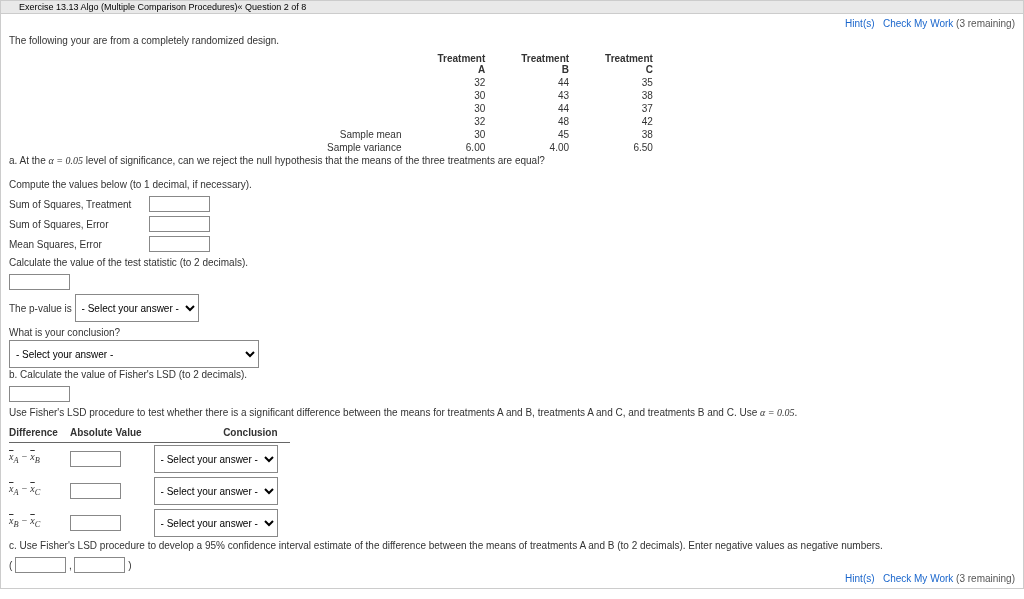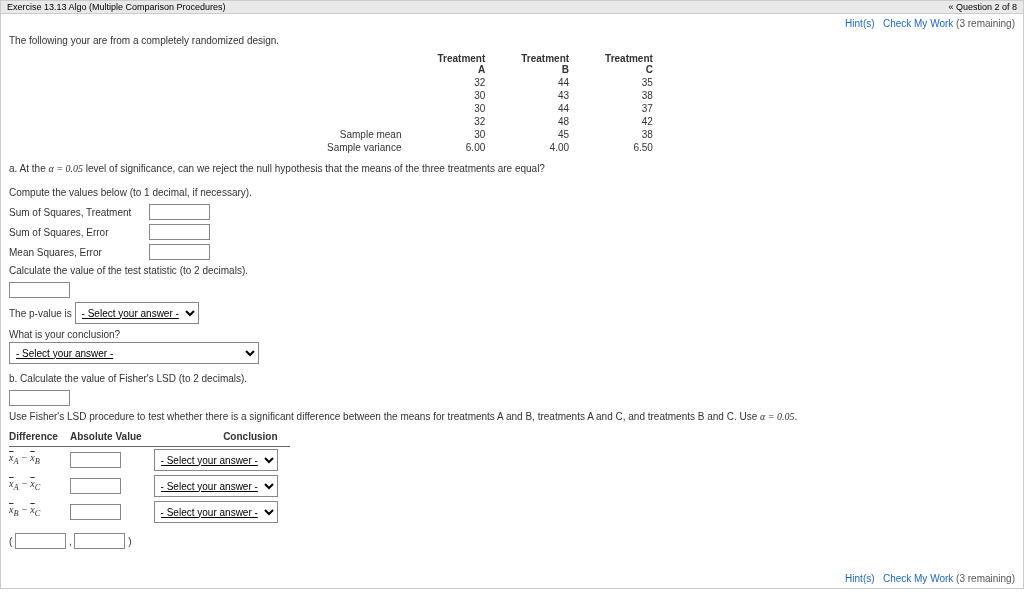--- a/index.html
+++ b/index.html
@@ -7,23 +7,22 @@
     padding: 0;
     font-family: Arial, Helvetica, sans-serif;
     font-size: 10px;
     color: #333;
     background: #fff;
     width: 1024px;
   }
   .topbar {
     background: #e9e9e9;
     border: 1px solid #ccc;
-    padding: 1px 6px;
+    padding: 1px 18px;
     display: flex;
-    justify-content: space-between;
     font-size: 9px;
     color: #000;
   }
   .container {
     border-left: 1px solid #ccc;
     border-right: 1px solid #ccc;
     border-bottom: 1px solid #ccc;
     padding: 4px 8px 10px 8px;
     min-height: 560px;
     position: relative;
@@ -41,33 +40,33 @@
     margin-left: 300px;
     border-collapse: collapse;
     font-size: 10px;
   }
   .datatable th, .datatable td {
     text-align: right;
     padding: 1px 18px;
   }
   .datatable th { font-weight: bold; }
   .rowlabel { text-align: center; padding-right: 6px;}
-  .section { margin-top: 8px; line-height: 14px; }
+  .section { margin-top: 0; line-height: 14px; }
   .inprow { margin: 4px 0; }
   .inprow label.fld { display:inline-block; width:140px; }
   input.box, select.sel {
     font-size: 10px;
     border: 1px solid #888;
     padding: 0 2px;
     height: 14px;
     background: #fff;
   }
   input.box { width: 55px; }
   input.box.short { width: 45px; }
-  select.sel { height: 22px; text-decoration: underline; }
+  select.sel { height: 28px; }
   .alpha, .math { font-style: italic; font-family: 'Times New Roman', serif; }
   table.diff { border-collapse: collapse; margin-top:4px; }
   table.diff th { text-align:right; padding: 2px 12px 2px 0; font-weight:bold; border-bottom:1px solid #666;}
   table.diff td { padding: 2px 12px 2px 0; vertical-align: middle;}
   .ov { text-decoration: overline; }
   .bottomlinks {
     position: absolute;
     bottom: 4px;
     right: 8px;
     font-size: 10px;
@@ -187,20 +186,21 @@
       <tr>
         <td class="math"><span class="ov">x</span><sub>B</sub><span> − </span><span class="ov">x</span><sub>C</sub></td>
         <td><input class="box short" style=""></td>
         <td><select class="sel"><option>- Select your answer -</option></select></td>
       </tr>
     </tbody>
       </table>
   </div>
 
   <div class="section">
+    <div>c. Use Fisher's LSD procedure to develop a 95% confidence interval estimate of the difference between the means of treatments A and B (to 2 decimals). Enter negative values as negative numbers.</div>
     <div class="inprow">
       <span>(</span>
       <input class="box short" style="">
       <span> , </span>
       <input class="box short" style="">
       <span>)</span>
     </div>
   </div>
 
   <div class="bottomlinks">

